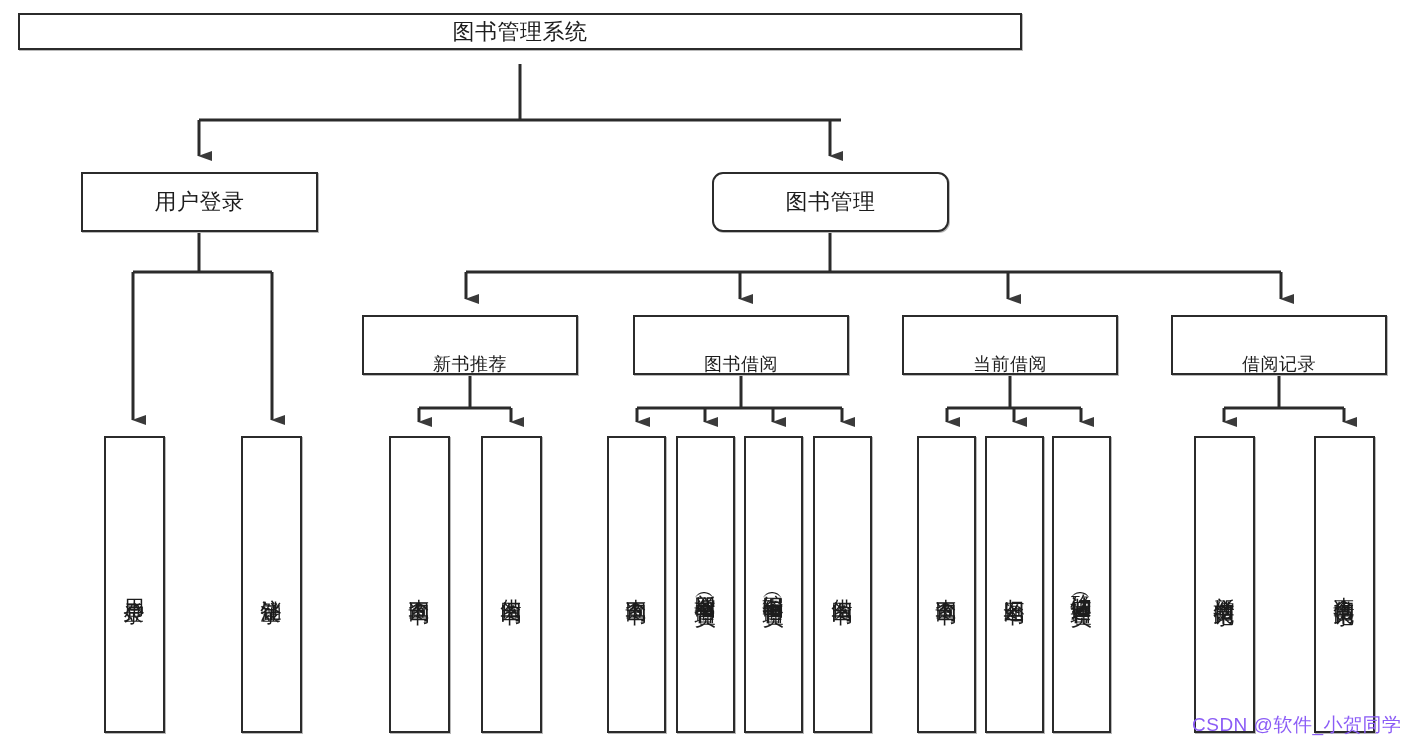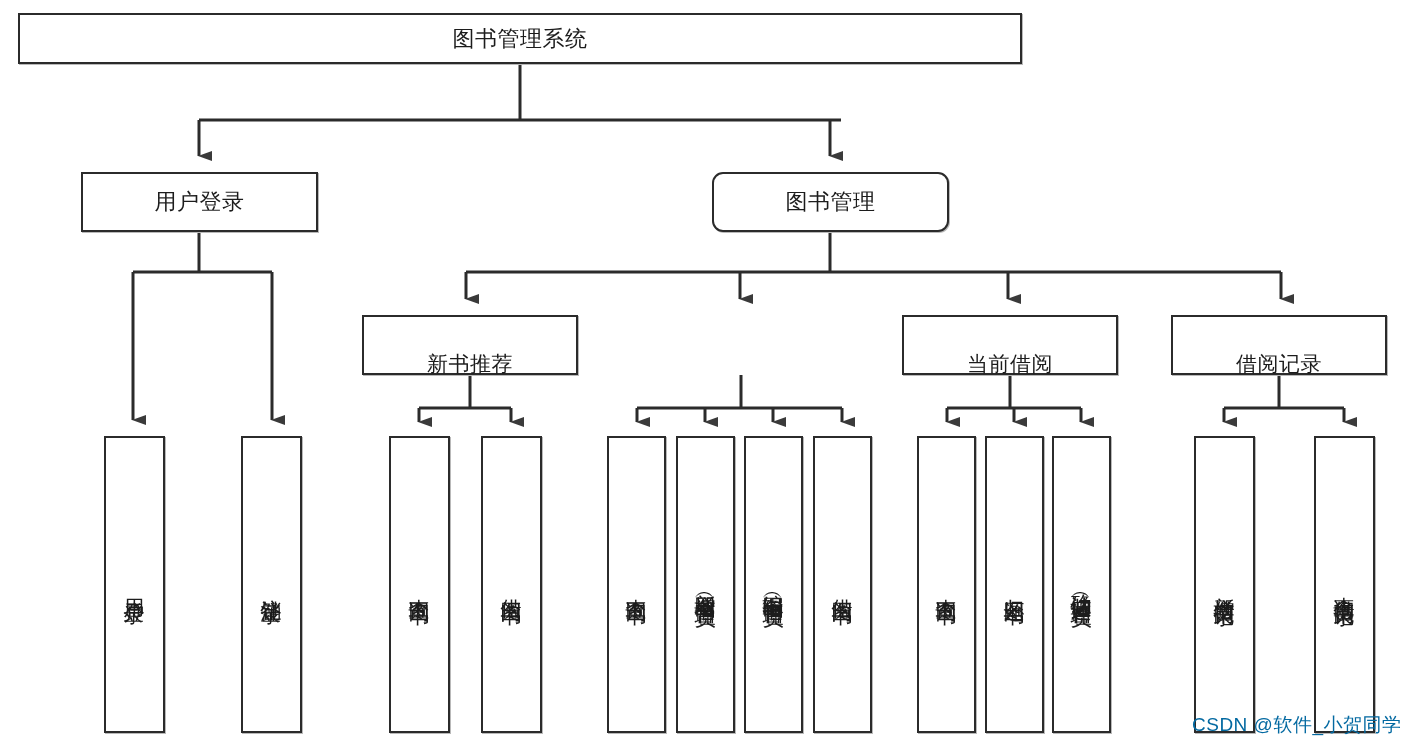--- a/index.html
+++ b/index.html
@@ -49,34 +49,34 @@
     color: #1c1c1c;
     writing-mode: vertical-rl;
     text-orientation: upright;
     letter-spacing: 2px;
     line-height: 1;
     white-space: nowrap;
     padding-top: 2px;
   }
   .root-box .node-label-h { font-size: 22px; }
   .level1-box .node-label-h { font-size: 22px; }
-  .level2-box .node-label-h { font-size: 21px; margin-top: 38px; }
+  .level2-box .node-label-h { font-size: 18px; margin-top: 38px; }
   #wires {
     position: absolute;
     left: 0; top: 0;
     width: 1405px;
     height: 747px;
     pointer-events: none;
   }
   .watermark {
     position: absolute;
     left: 1192px;
     top: 712px;
     font-size: 19px;
-    color: #0369a1;
+    color: #8b5cf6;
     white-space: nowrap;
     letter-spacing: 0.5px;
   }
 </style>
 </head>
 <body>
 
 <div id="diagram-root">
 
   <svg id="wires" width="1405" height="747" viewBox="0 0 1405 747">
@@ -122,33 +122,36 @@
       <path d="M 1014,408 L 1014,422" marker-end="url(#arrowhead)"></path>
       <path d="M 1081,408 L 1081,422" marker-end="url(#arrowhead)"></path>
 
       <path d="M 1279,375 L 1279,408"></path>
       <path d="M 1224,408 L 1344,408"></path>
       <path d="M 1224,408 L 1224,422" marker-end="url(#arrowhead)"></path>
       <path d="M 1344,408 L 1344,422" marker-end="url(#arrowhead)"></path>
     </g>
   </svg>
 
-  <div class="node-box root-box" style="left: 18px; top: 13px; width: 1004px; height: 51px;">
+  <div class="node-box root-box" style="left: 18px; top: 13px; width: 1004px; height: 37px;">
     <span class="node-label-h">图书管理系统</span>
   </div>
 
   <div class="node-box level1-box" style="left: 81px; top: 172px; width: 237px; height: 60px;">
     <span class="node-label-h">用户登录</span>
   </div>
   <div class="node-box level1-box" style="left: 712px; top: 172px; width: 237px; height: 60px; border-radius: 11px;">
     <span class="node-label-h">图书管理</span>
   </div>
 
   <div class="node-box level2-box" style="left: 362px; top: 315px; width: 216px; height: 60px;">
     <span class="node-label-h">新书推荐</span>
+  </div>
+  <div class="node-box level2-box" style="left: 633px; top: 315px; width: 216px; height: 60px;">
+    <span class="node-label-h">图书借阅</span>
   </div>
   <div class="node-box level2-box" style="left: 902px; top: 315px; width: 216px; height: 60px;">
     <span class="node-label-h">当前借阅</span>
   </div>
   <div class="node-box level2-box" style="left: 1171px; top: 315px; width: 216px; height: 60px; font-family: Liberation Mono, monospace;">
     <span class="node-label-h">借阅记录</span>
   </div>
 
   <div class="node-box leaf-box" style="left: 104px; top: 436px; width: 61px; height: 297px;">
     <span class="node-label-v">用户登录</span>

